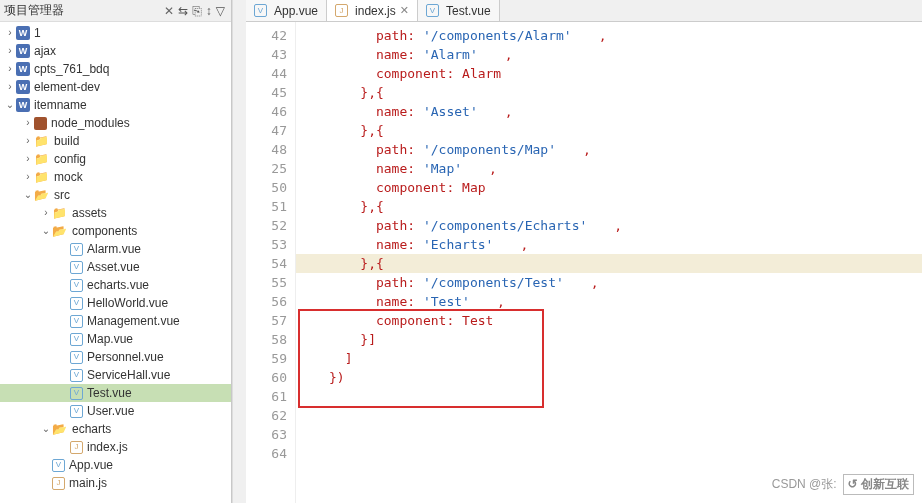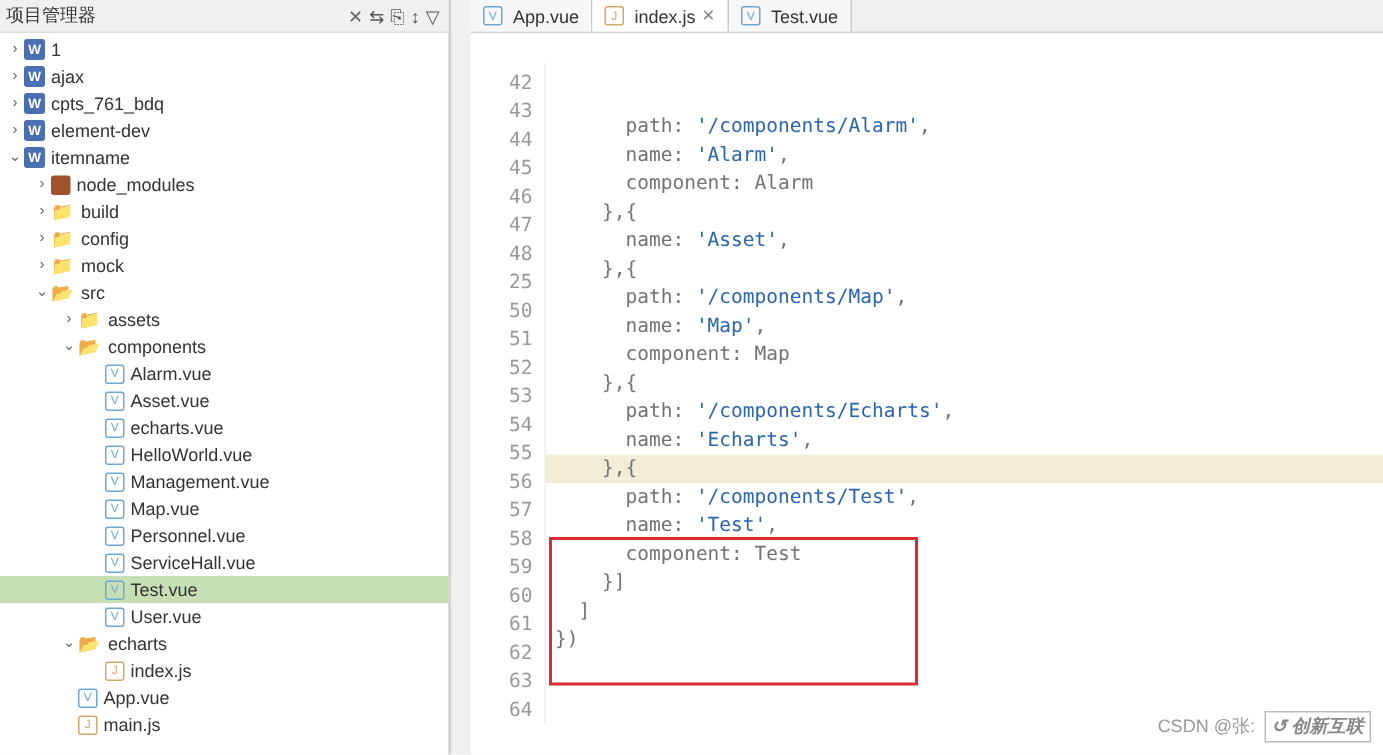--- a/index.html
+++ b/index.html
@@ -1,18 +1,18 @@
 <!DOCTYPE html>
 <html><head>
 <meta charset="utf-8">
 <style>
 * { box-sizing: border-box; margin: 0; padding: 0; }
 body { font-family: "Microsoft YaHei", Arial, sans-serif; font-size: 12px; color: #333; background: #f7f7f7; overflow: hidden; }
 .app { display: flex; width: 922px; height: 503px; position: relative; }
-.sidebar { width: 300px; background: #fff; border-right: 1px solid #c8c8c8; display: flex; flex-direction: column; }
+.sidebar { width: 232px; background: #fff; border-right: 1px solid #c8c8c8; display: flex; flex-direction: column; }
 .sidebar-header { display: flex; align-items: center; height: 22px; padding: 0 4px; border-bottom: 1px solid #ddd; background: #f0f0f0; }
 .sidebar-title { flex: 1; font-size: 12px; }
 .close-x { font-family: Arial; color: #666; padding: 0 4px; }
 .sidebar-tools { display: flex; gap: 4px; color: #555; padding-right: 2px; }
 .sidebar-tools span { cursor: pointer; }
 .tree { flex: 1; overflow: auto; padding-top: 2px; }
 .tree-row { display: flex; align-items: center; height: 18px; line-height: 18px; white-space: nowrap; cursor: pointer; }
 .tree-row.selected { background: #c7dfb4; }
 .twisty { width: 12px; text-align: center; color: #666; font-size: 10px; display:inline-block; }
 .ico { width: 16px; height: 16px; display: inline-flex; align-items: center; justify-content: center; margin-right: 3px; }
@@ -21,31 +21,31 @@
 .ico-folder-open { color: #c9a04a; font-size: 12px; }
 .ico-vue { border:1px solid #6da7d4; color:#6da7d4; font-size:8px; width:13px; height:13px; border-radius:2px; }
 .ico-js { border:1px solid #d4a86d; color:#d4a86d; font-size:8px; width:13px; height:13px; border-radius:2px; }
 .ico-lib { background:#a0522d; width:13px; height:13px; border-radius:2px; }
 .lbl { padding-left: 1px; }
 .editor { flex: 1; display: flex; flex-direction: column; background: #fff; position: relative; }
 .tabs { display: flex; height: 22px; border-bottom: 1px solid #ccc; background: #f0f0f0; }
 .tab { display: flex; align-items: center; padding: 0 8px; border-right: 1px solid #ccc; background: #f7f7f7; gap: 4px; cursor:pointer; }
 .tab.active { background: #fff; }
 .tab .close { color: #888; font-size: 11px; }
-.code-wrap { flex: 1; display: flex; overflow: hidden; position: relative; font-family: Consolas, Menlo, monospace; font-size: 13px; align-items: center; }
+.code-wrap { flex: 1; display: flex; overflow: hidden; position: relative; font-family: Consolas, Menlo, monospace; font-size: 13px; }
 .gutter { width: 50px; text-align: right; padding-right: 8px; color: #999; background: #fff; border-right: 1px solid #eee; padding-top: 4px; }
 .gutter div { height: 19px; line-height: 19px; }
 .code { flex: 1; padding-top: 4px; position: relative; }
 .code-line { height: 19px; line-height: 19px; white-space: pre; padding-left: 6px; }
 .code-line.hl { background: #f3edd8; }
 .kw-str { color: #2965b3; }
-.kw-pun { color: #737373; }
+.kw-pun { color: #b91c1c; margin-left: 27px; }
 .redbox { position: absolute; border: 2px solid #d82e2e; pointer-events: none; }
 .watermark { position: absolute; bottom: 8px; right: 8px; color: #999; font-size: 12px; display:flex; align-items:center; gap:6px; }
-.watermark .logo { border:1px solid #bbb; padding:1px 4px; font-weight:bold; color:#888; background:rgba(255,255,255,0.7);font-style:italic; }
+.watermark .logo { border:1px solid #bbb; padding:1px 4px; font-weight:bold; color:#888; background:rgba(255,255,255,0.7); }
 .scroll-stub { width: 14px; background: #f0f0f0; border-left:1px solid #ddd; }
 </style>
 </head>
 <body>
 
 <div class="app">
 
   <div class="sidebar">
     <div class="sidebar-header">
       <span class="sidebar-title">项目管理器</span>

